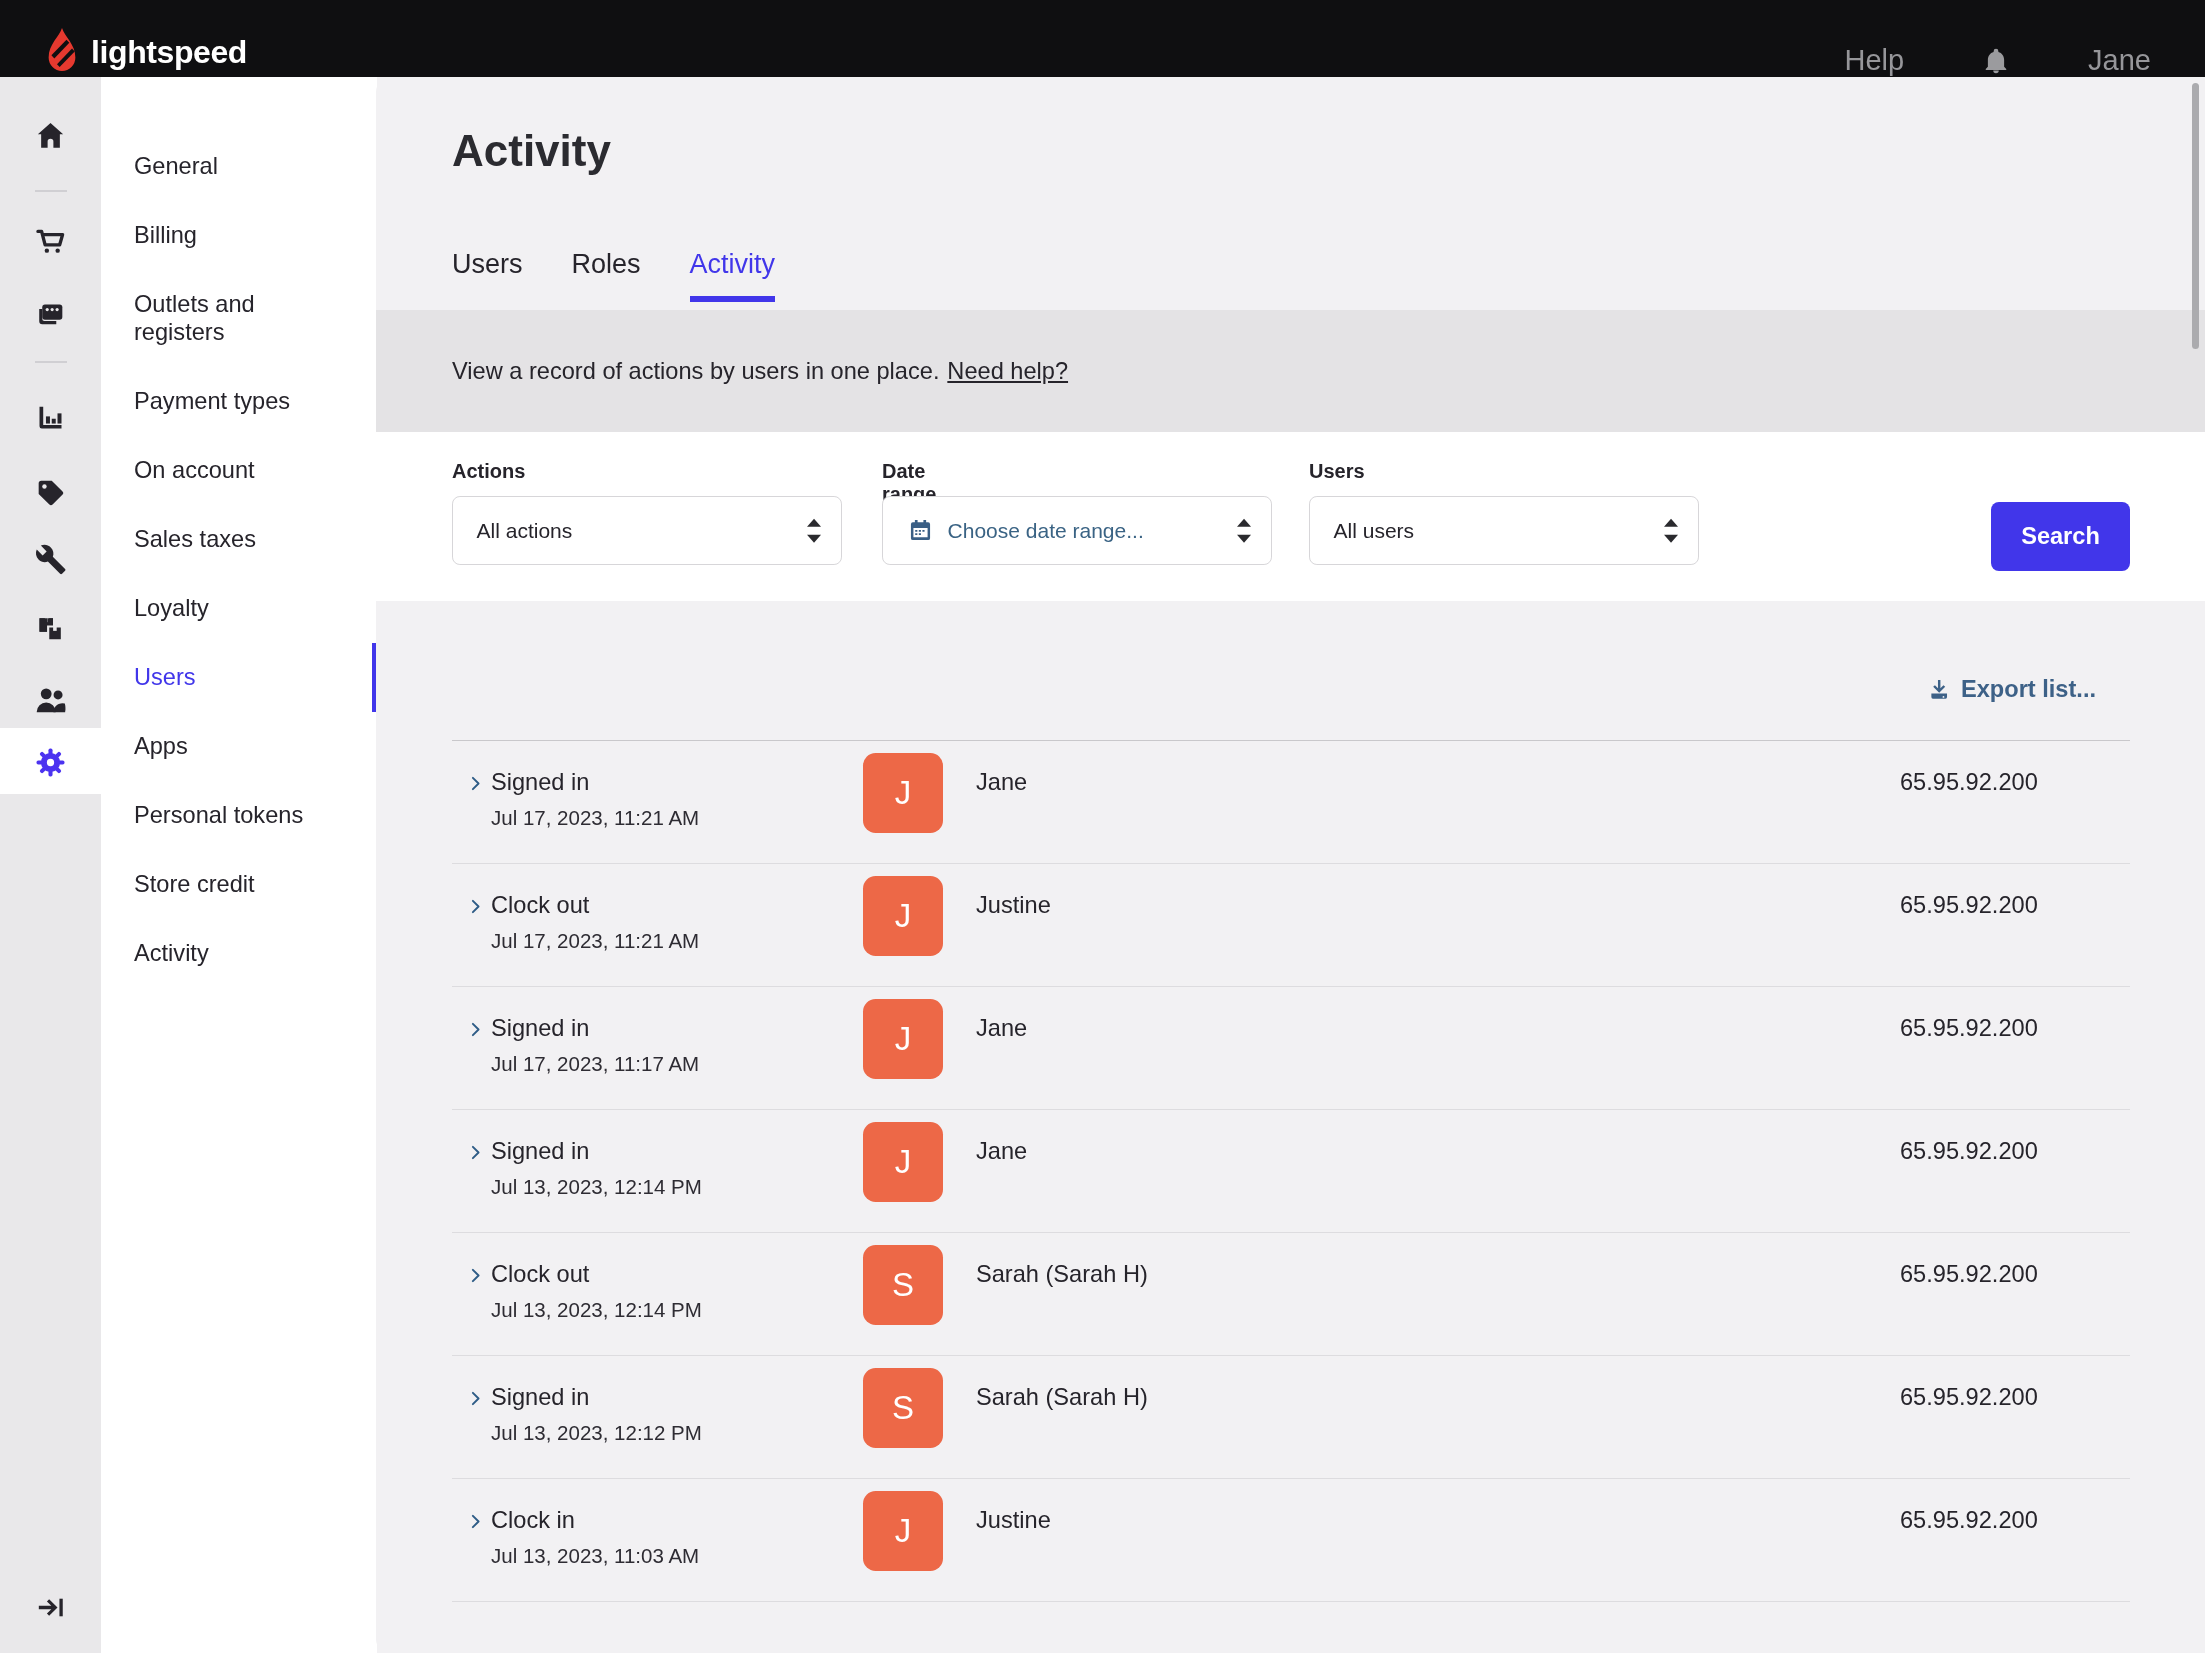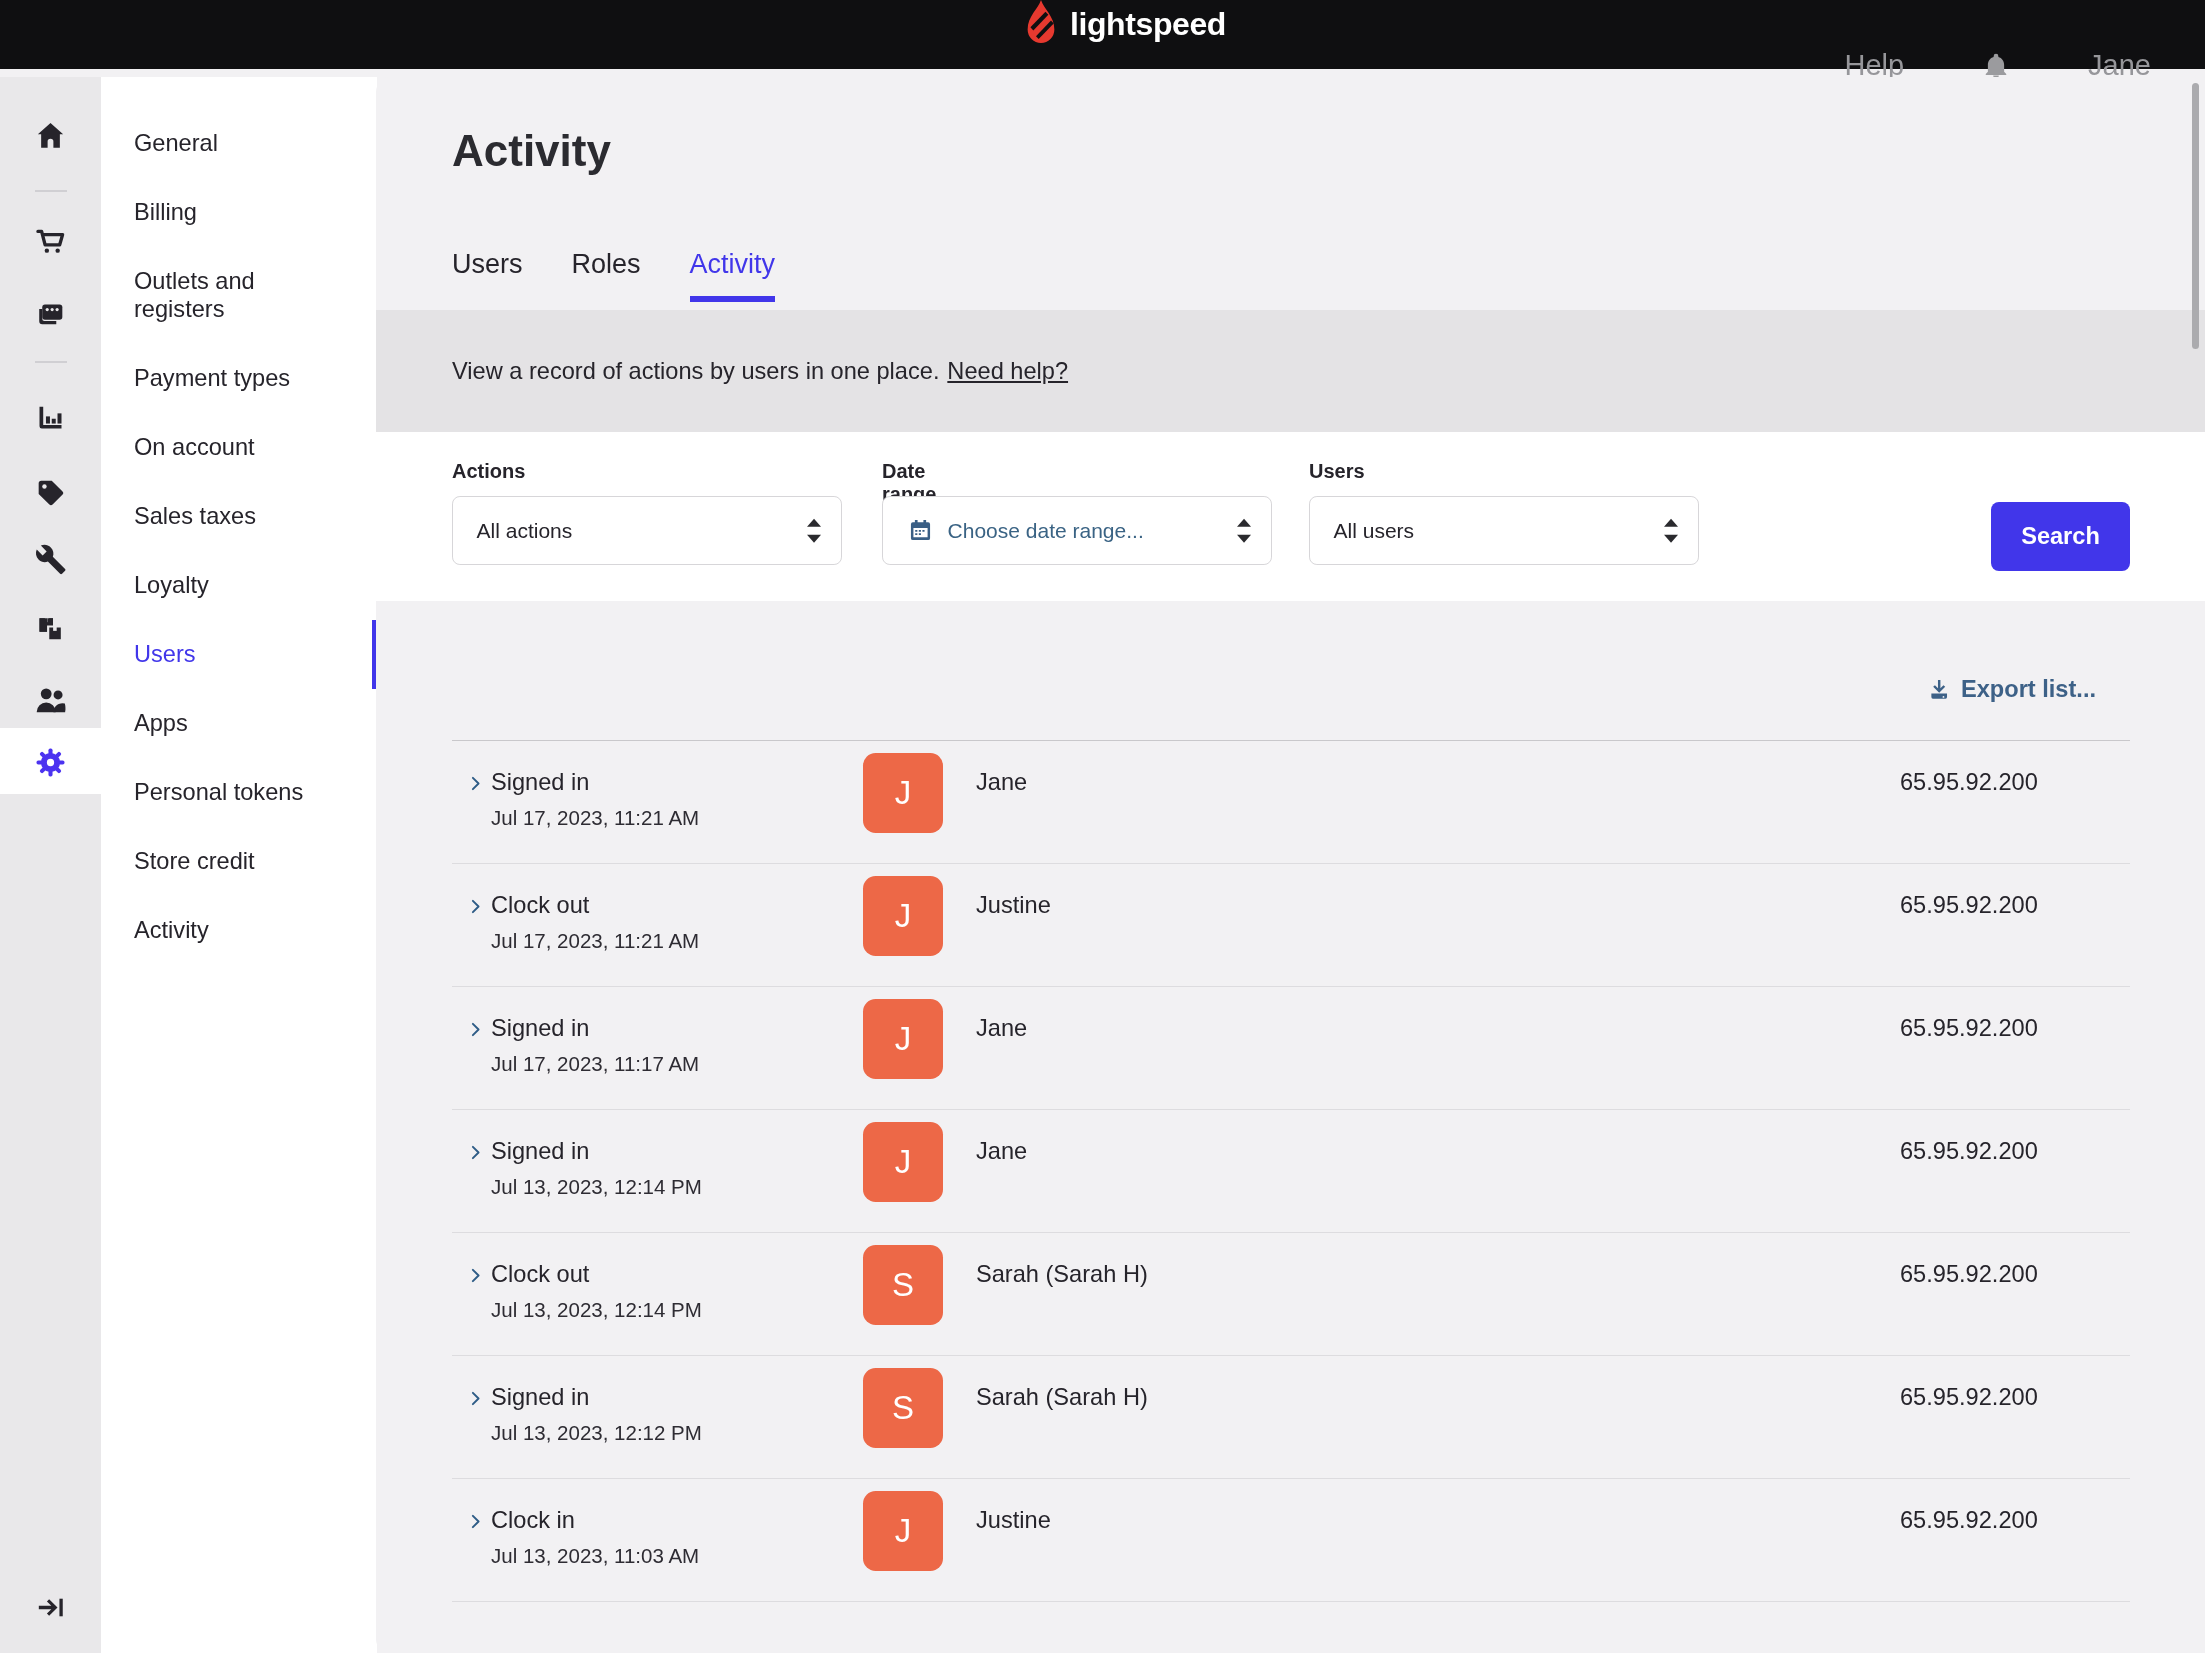--- a/index.html
+++ b/index.html
@@ -5,40 +5,40 @@
   html,body{margin:0;padding:0;background:#f2f1f3;}
   #app{position:relative;width:2205px;height:1654px;overflow:hidden;
        font-family:"Liberation Sans","DejaVu Sans",sans-serif;color:var(--text);}
   :root{
     --accent:#4136ea; --gear:#4c33f0; --avatar:#ed6847; --link:#3d6187;
     --datelink:#3a6384; --chev:#2e5c86; --topbar:#0f0f11; --rail:#e9e8ea;
     --content:#f2f1f3; --banner:#e4e3e5; --border:#d7d6d9; --divider:#dddcdf;
     --text:#26242b; --muted:#96969a; --brandred:#e6392f;
   }
   
-  #topbar{position:absolute;left:0;top:0;width:2205px;height:69px;background:var(--topbar);
-          display:flex;align-items:center;flex-direction:column;}
+  #topbar{position:absolute;left:0;top:0;width:2205px;height:77px;background:var(--topbar);
+          display:flex;align-items:flex-end;}
   .brand{display:flex;align-items:center;gap:11px;margin-left:44px;}
   .brand-logo svg{display:block;}
   .brand-text{color:#fff;font-size:32px;font-weight:700;letter-spacing:-0.4px;}
   .topbar-right{margin-left:auto;display:flex;align-items:center;gap:77px;padding-right:54px;
                 color:var(--muted);font-size:29px;}
   .topbar-right .bell svg{display:block;}
   
   #rail{position:absolute;left:0;top:77px;width:101px;height:1577px;background:var(--rail);}
   .rail-item{position:absolute;left:0;width:101px;height:63px;display:flex;align-items:center;
              justify-content:center;color:#26242b;}
   .rail-item svg{display:block;}
   .rail-divider{position:absolute;left:35px;width:31.5px;height:1.6px;background:#d0cfd3;}
   #rail-active-bg{position:absolute;left:0;top:651px;width:101px;height:66px;background:#ffffff;}
   .rail-bottom{position:absolute;left:0;bottom:30px;width:101px;display:flex;justify-content:center;
                color:#26242b;}
   
   #snav{position:absolute;left:101px;top:77px;width:276px;height:1577px;background:#ffffff;}
-  #snav-items{padding:52px 0 0 33px;}
+  #snav-items{padding:75px 0 0 33px;}
   .snav-item{position:relative;width:197px;font-size:23.6px;line-height:28px;margin-bottom:41px;
              color:var(--text);cursor:pointer;}
   .snav-item.active{color:var(--accent);}
   .snav-item.active::after{content:"";position:absolute;right:-46px;top:-20.5px;width:5.5px;height:69px;
              background:var(--accent);}
   
   #main{position:absolute;left:376px;top:77px;width:1829px;height:1577px;background:var(--content);
         overflow:hidden;border-radius:15px;}
   #page-title{position:absolute;left:76px;top:49px;margin:0;font-size:44px;font-weight:700;color:#2b2b30;}
   #tabs{position:absolute;left:76px;top:172px;display:flex;}

